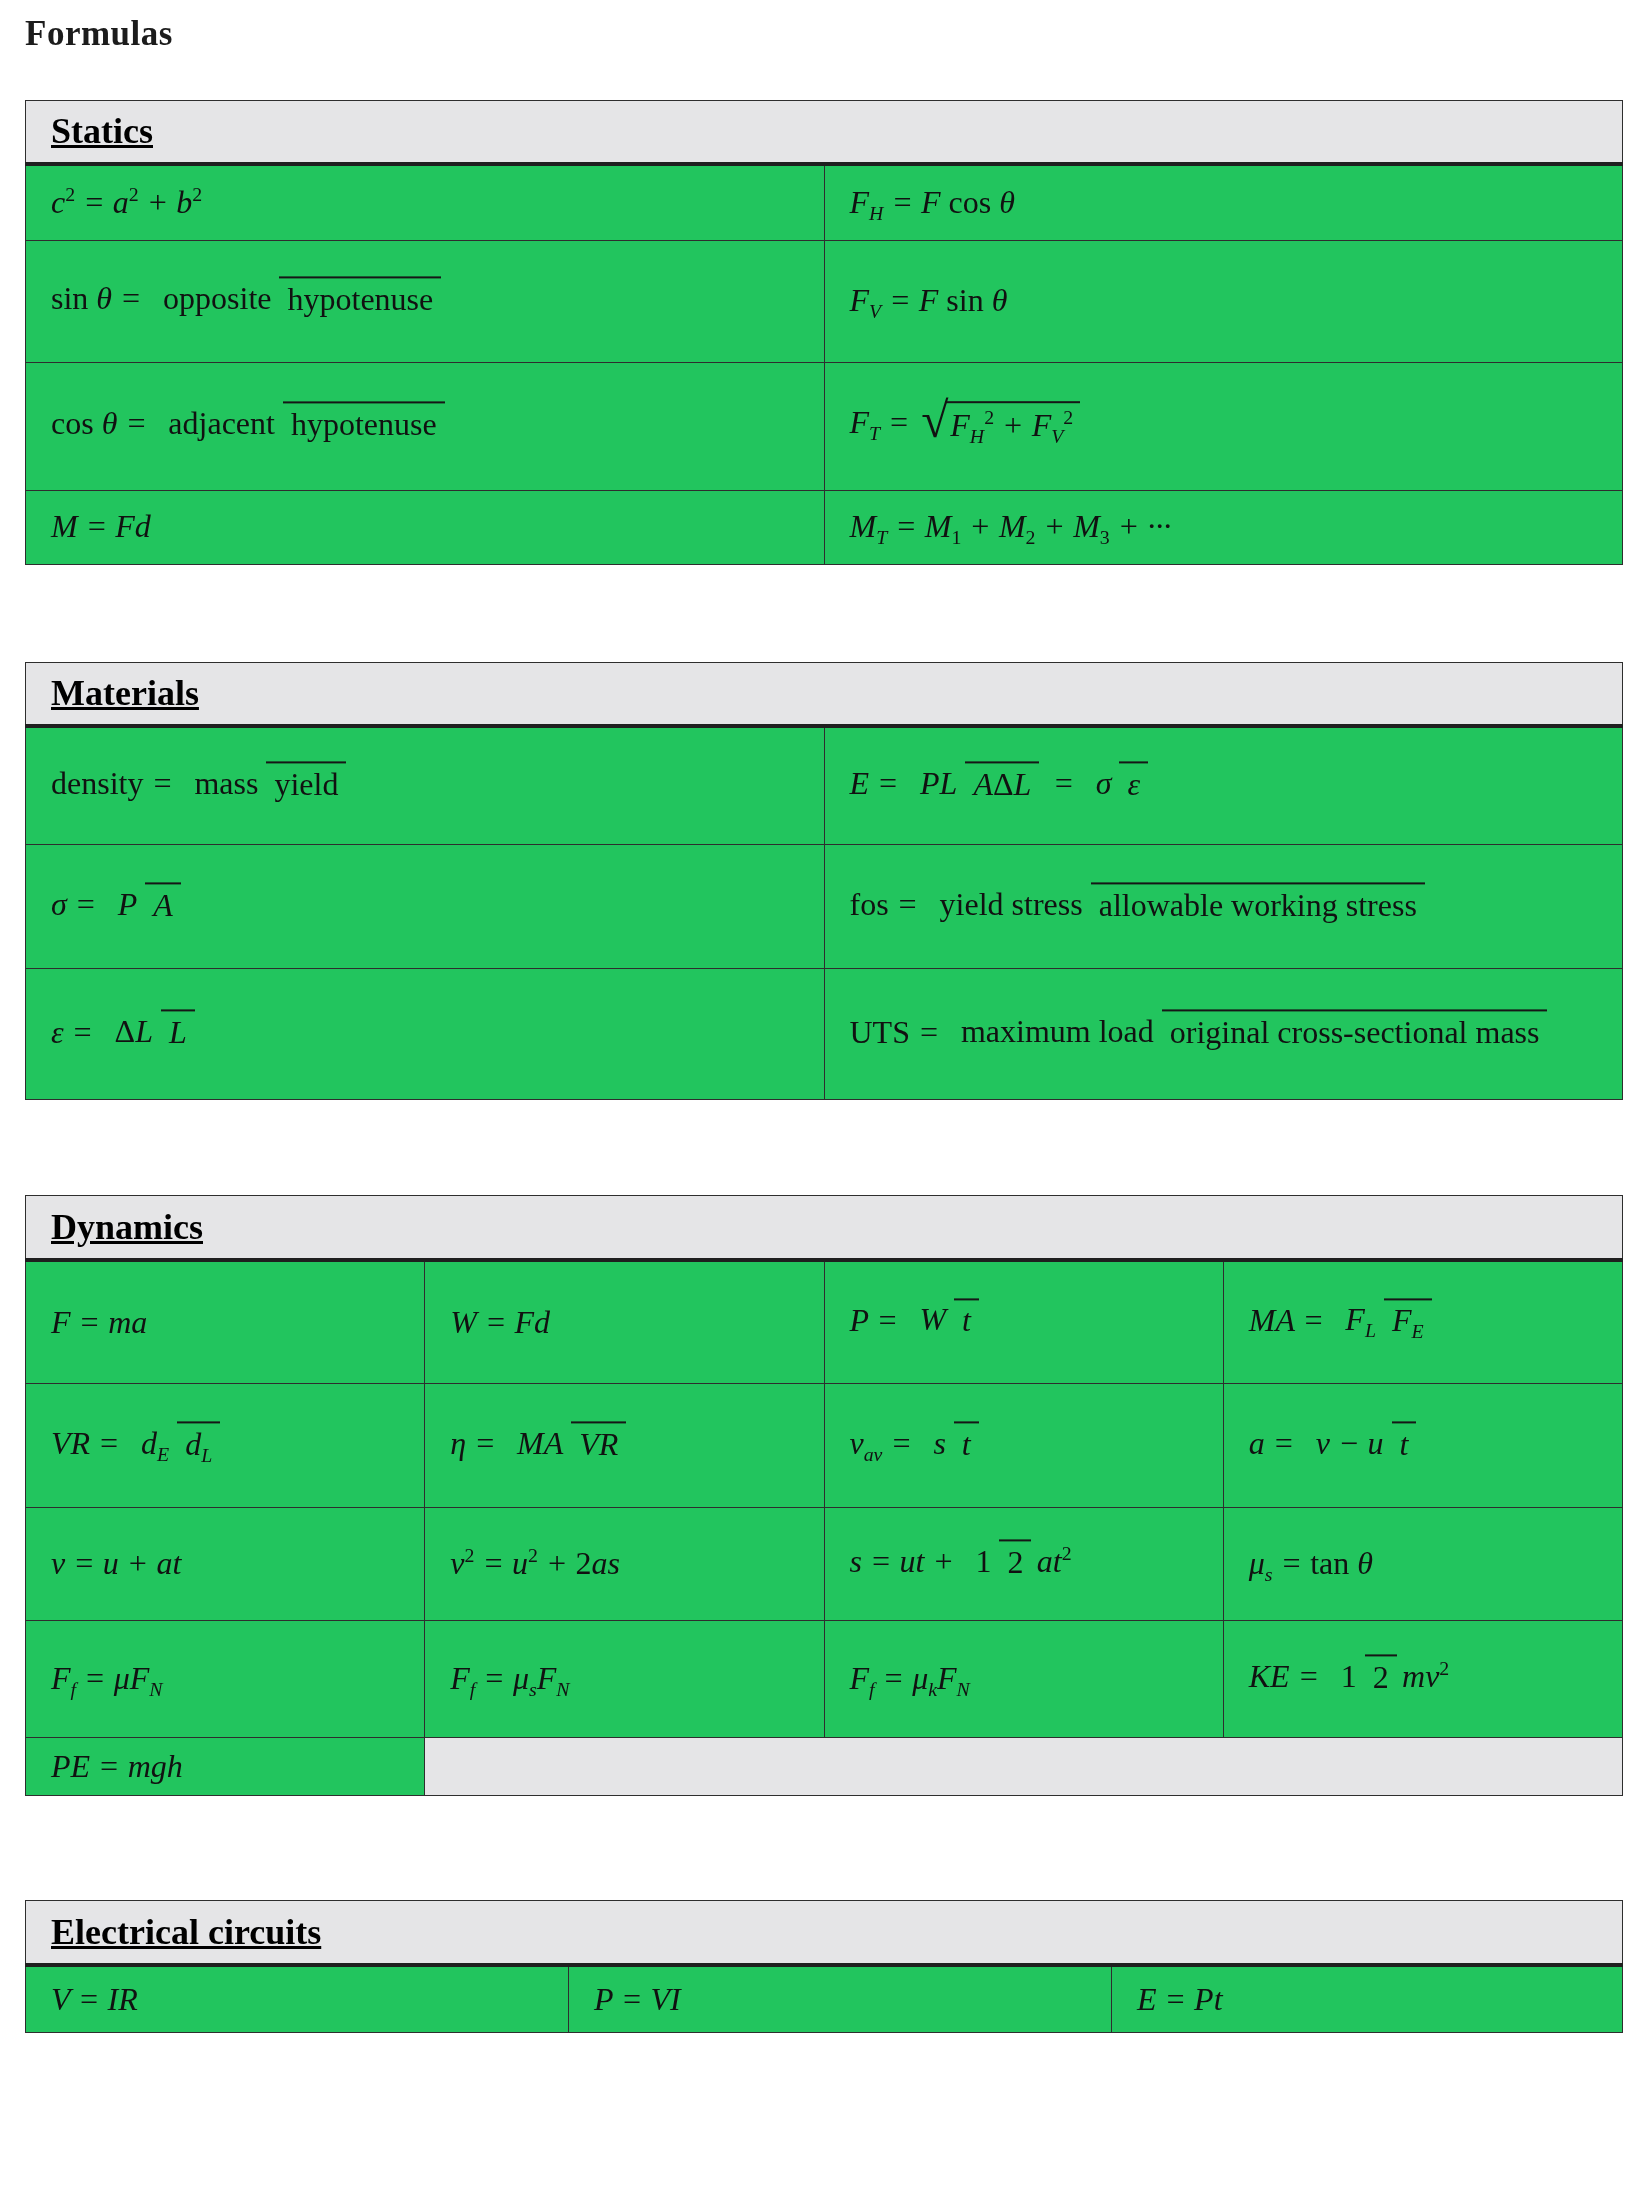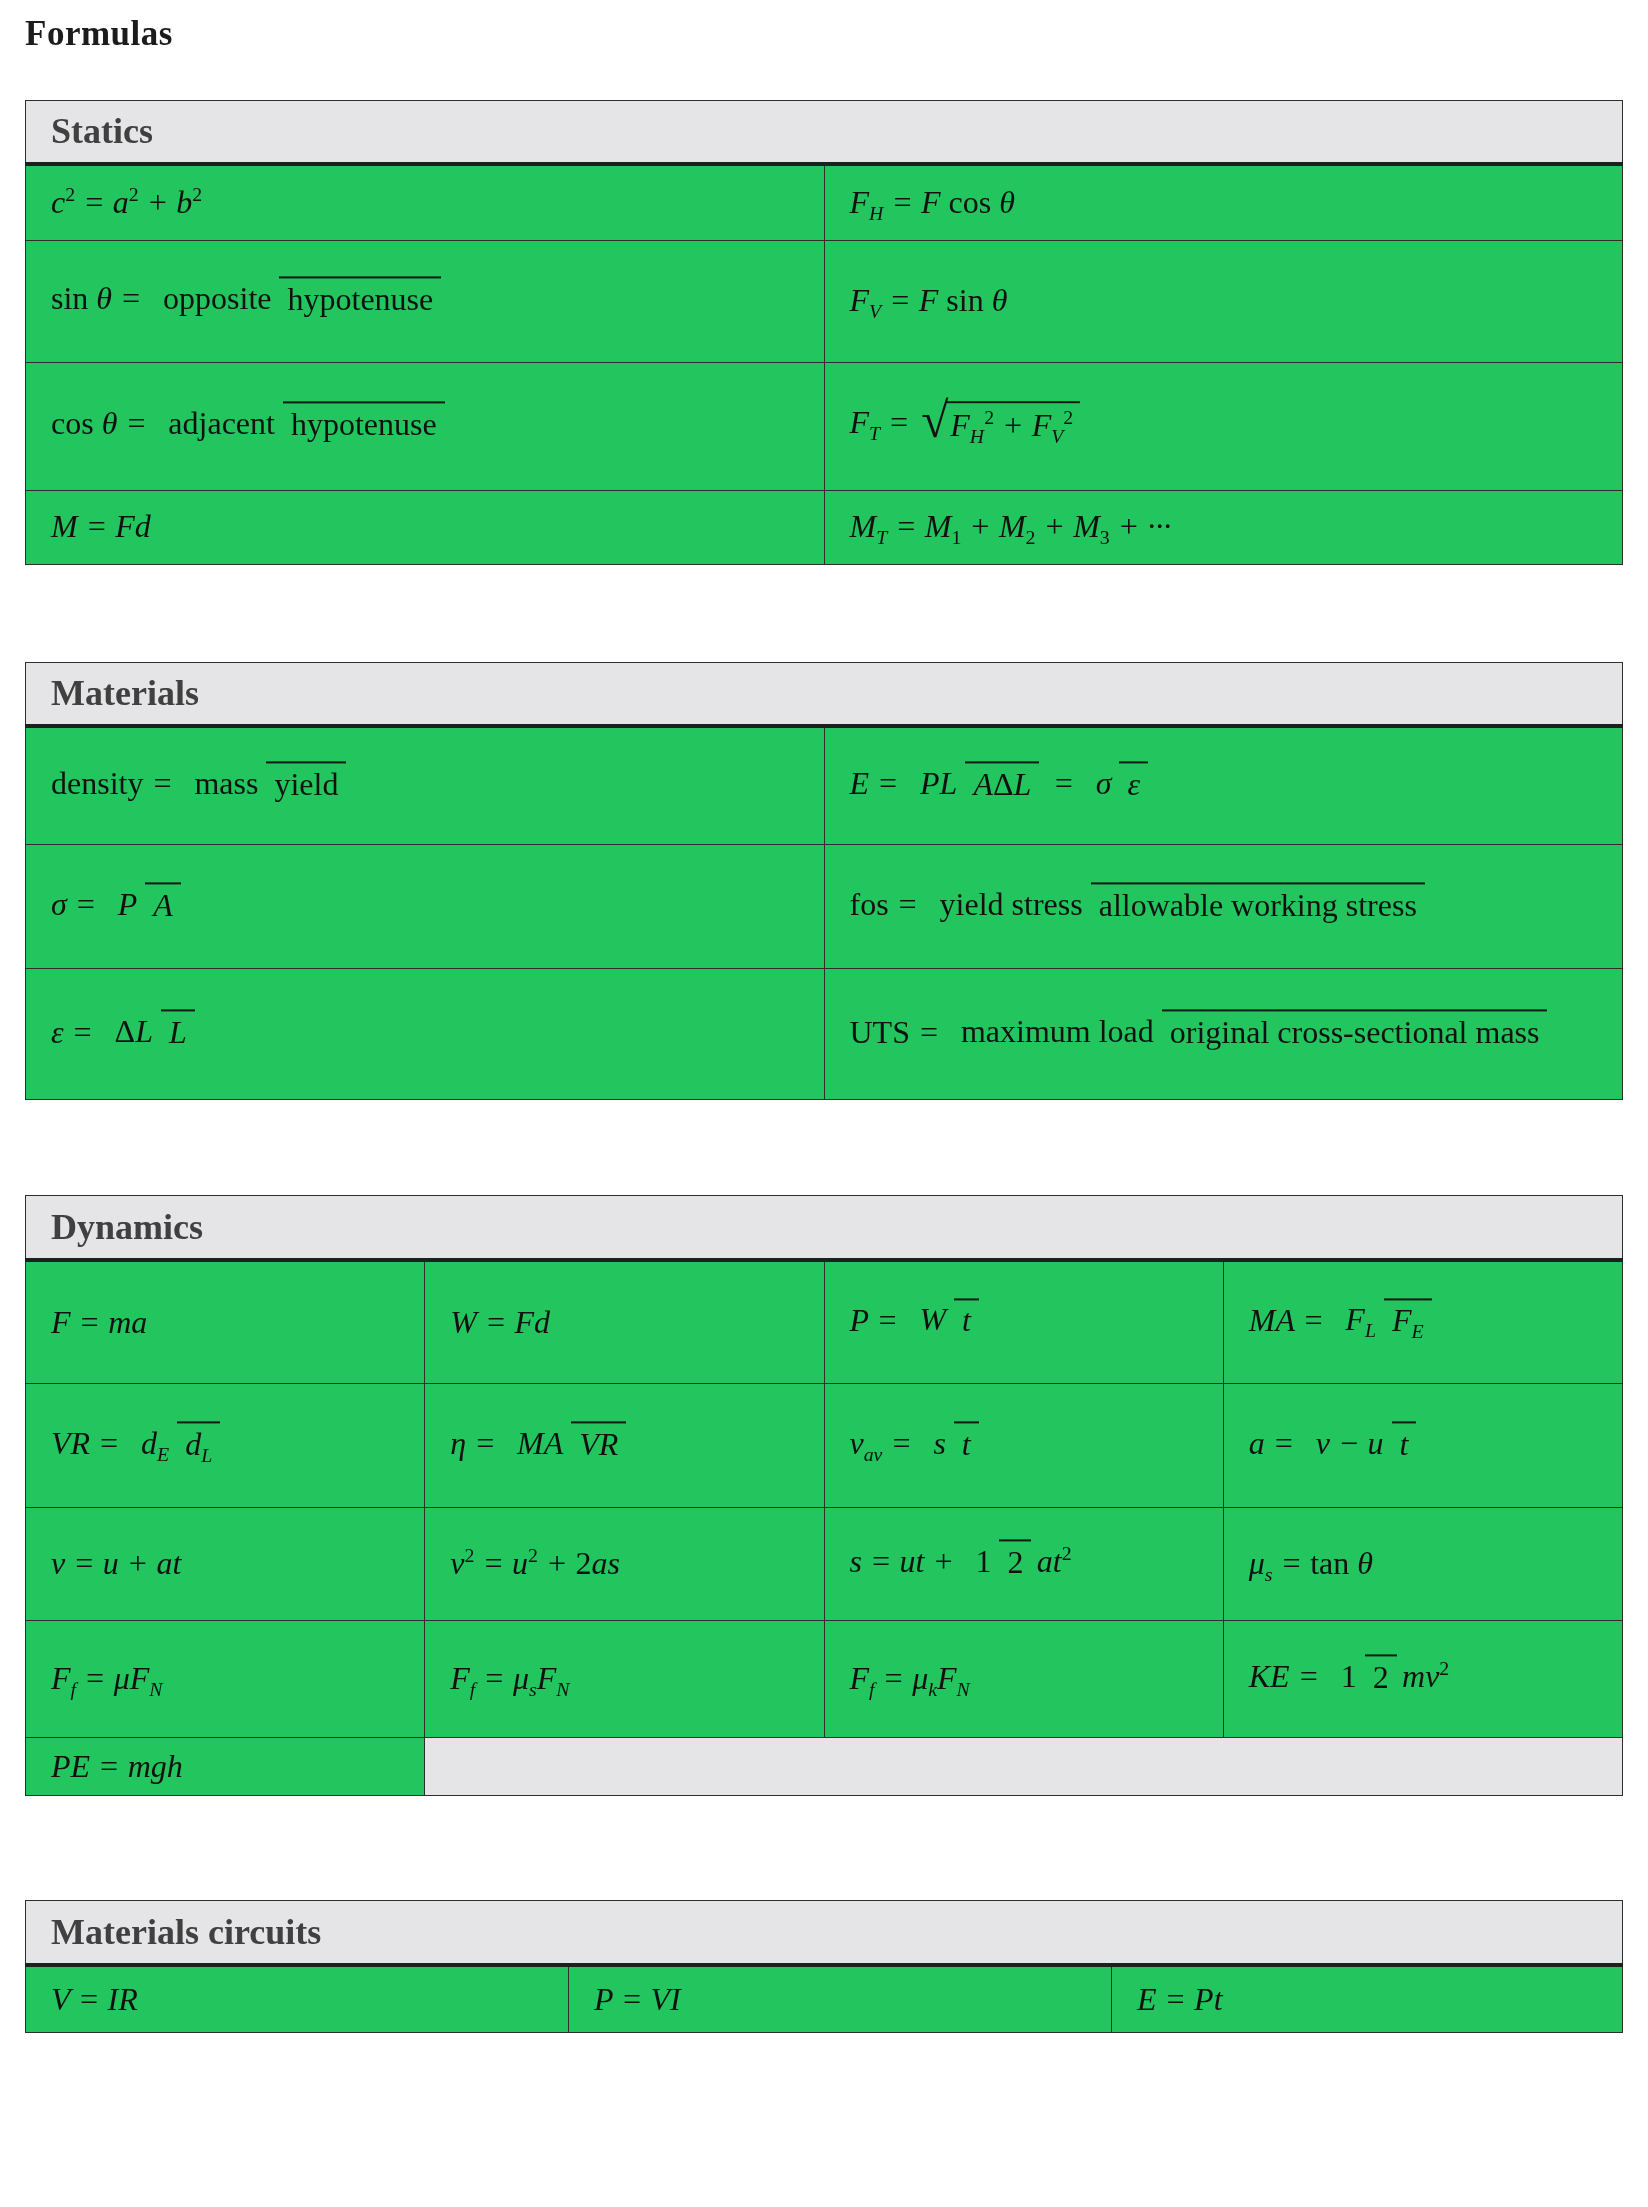--- a/index.html
+++ b/index.html
@@ -20,22 +20,22 @@
   table.tbl {
     border-collapse: collapse; width: 1598px; table-layout: fixed;
     background: #fff;
   }
   table.tbl th, table.tbl td { border: 1.8px solid #2e2e2e; }
   table.tbl th.hdr {
     background: #e5e5e7;
     font-size: 36px; font-weight: bold; text-align: left;
     padding: 7.2px 9px 7.2px 25px;
     border-bottom: 4.5px solid #1f1f1f;
-    color: #404040;
-    height: 47px; vertical-align: middle;
+    color: #000000;
+    height: 47px; vertical-align: middle; text-decoration: underline;
   }
   table.tbl td {
     padding: 3.6px 9px 3.6px 25px;
     vertical-align: middle; background: #22c55e;
   }
   table.tbl td.shade { background: #e5e5e7; }
 
   .mt-statics    { margin-top: 45px; }
   .mt-materials  { margin-top: 97px; }
   .mt-dynamics   { margin-top: 95px; }
@@ -229,21 +229,21 @@
   </table>
 
   <table class="tbl mt-electrical">
     <colgroup>
         <col style="width:34%">
         <col style="width:34%">
         <col style="width:32%">
       </colgroup>
     <thead>
       <tr>
-        <th class="hdr" colspan="3">Materials circuits</th>
+        <th class="hdr" colspan="3">Electrical circuits</th>
       </tr>
     </thead>
     <tbody>
       <tr class="rh76">
         <td><span class="math">V = IR</span></td>
         <td><span class="math">P = VI</span></td>
         <td><span class="math">E = Pt</span></td>
       </tr>
     </tbody>
   </table>

